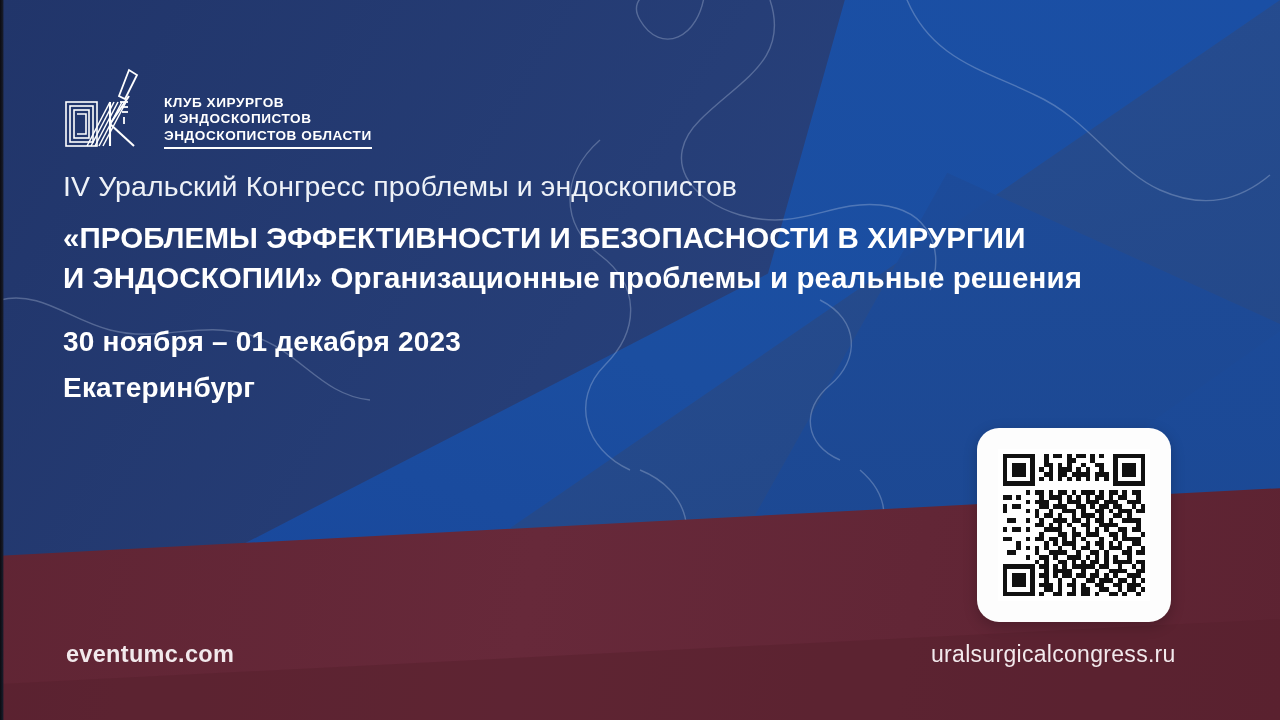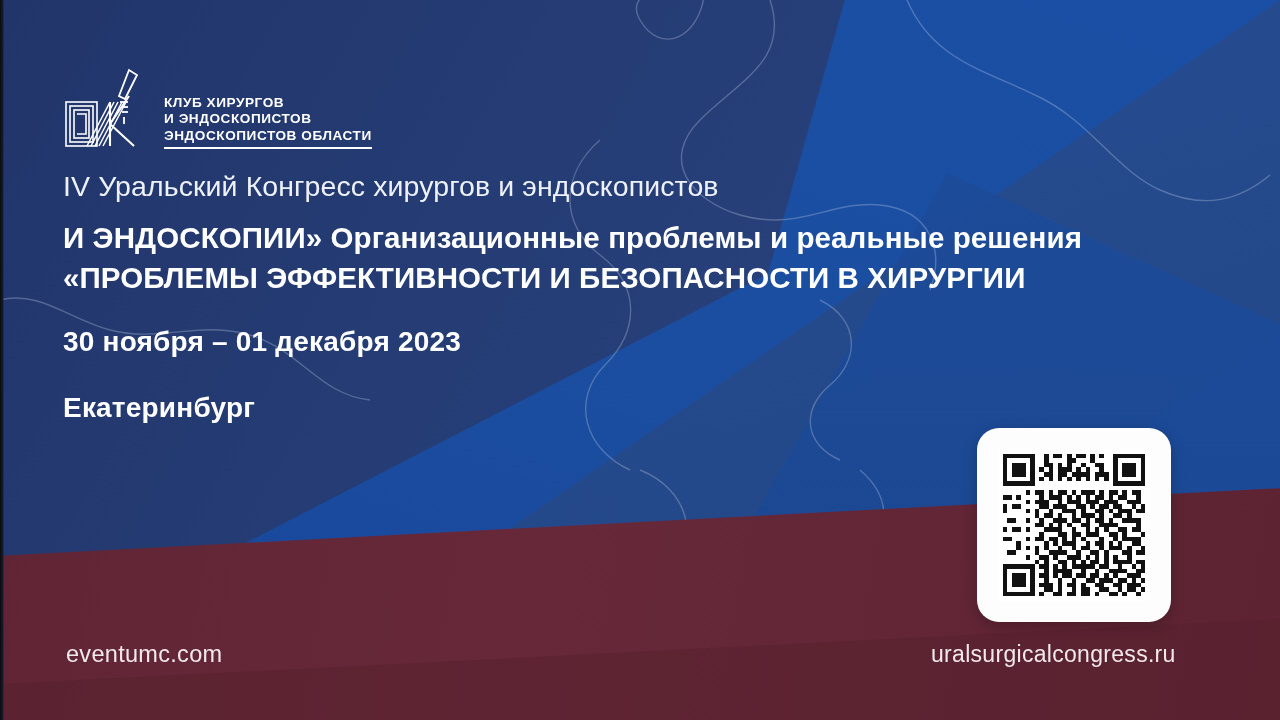--- a/index.html
+++ b/index.html
@@ -124,21 +124,20 @@
     letter-spacing: .2px;
     white-space: nowrap;
   }
   .where {
     color: #ffffff;
     font-size: 28px;
     font-weight: 700;
     line-height: 44px;
     letter-spacing: .2px;
     white-space: nowrap;
-    margin-top: 20px;
   }
 
   
   .qr-card {
     position: absolute;
     left: 977px;
     top: 428px;
     width: 194px;
     height: 194px;
     background: #fdfdfd;
@@ -150,21 +149,21 @@
   }
   .qr-card svg { display: block; width: 152px; height: 152px; }
 
   
   .site-left {
     position: absolute;
     left: 66px;
     top: 641px;
     color: #f2e9ec;
     font-size: 23.5px;
-    font-weight: 400;
+    font-weight: 700;
     letter-spacing: .3px;
     white-space: nowrap;
   }
   .site-right {
     position: absolute;
     left: 931px;
     top: 641px;
     color: #f2e9ec;
     font-size: 23px;
     font-weight: 400;
@@ -236,24 +235,24 @@
     </svg>
     <div class="logo-text">
       <span class="logo-line">КЛУБ ХИРУРГОВ</span>
       <span class="logo-line">И ЭНДОСКОПИСТОВ</span>
       <span class="logo-line">ЭНДОСКОПИСТОВ ОБЛАСТИ</span>
       <div class="logo-rule"></div>
     </div>
   </div>
 
   <div class="copy">
-    <div class="kicker">IV Уральский Конгресс хирургов и эндоскопистов</div>
+    <div class="kicker">IV Уральский Конгресс проблемы и эндоскопистов</div>
     <div class="title">
+      <span class="title-line">«ПРОБЛЕМЫ ЭФФЕКТИВНОСТИ И БЕЗОПАСНОСТИ В ХИРУРГИИ</span>
       <span class="title-line title-tail">И ЭНДОСКОПИИ» Организационные проблемы и реальные решения</span>
-      <span class="title-line">«ПРОБЛЕМЫ ЭФФЕКТИВНОСТИ И БЕЗОПАСНОСТИ В ХИРУРГИИ</span>
     </div>
     <div class="when">30 ноября – 01 декабря 2023</div>
     <div class="where">Екатеринбург</div>
   </div>
 
   <div class="qr-card">
     <svg viewBox="0 0 33 33" shape-rendering="crispEdges">
       <rect width="33" height="33" fill="#ffffff"></rect>
       <g fill="#111111">
 

